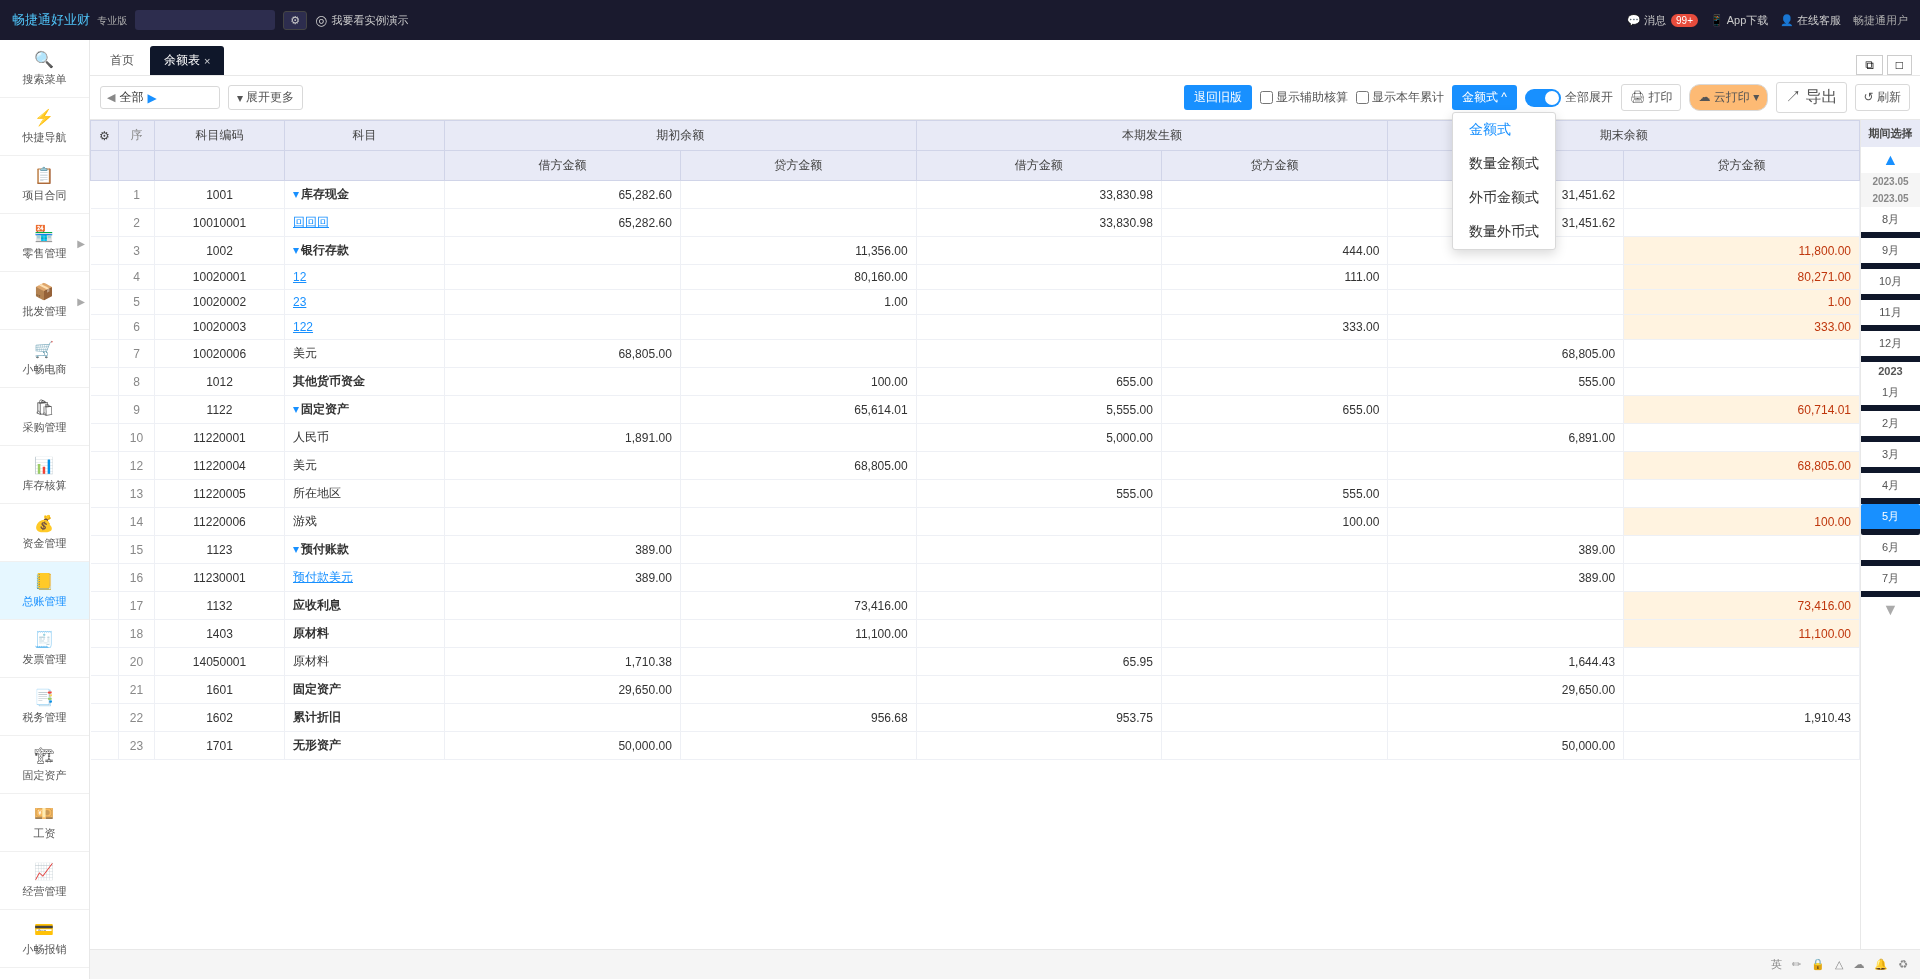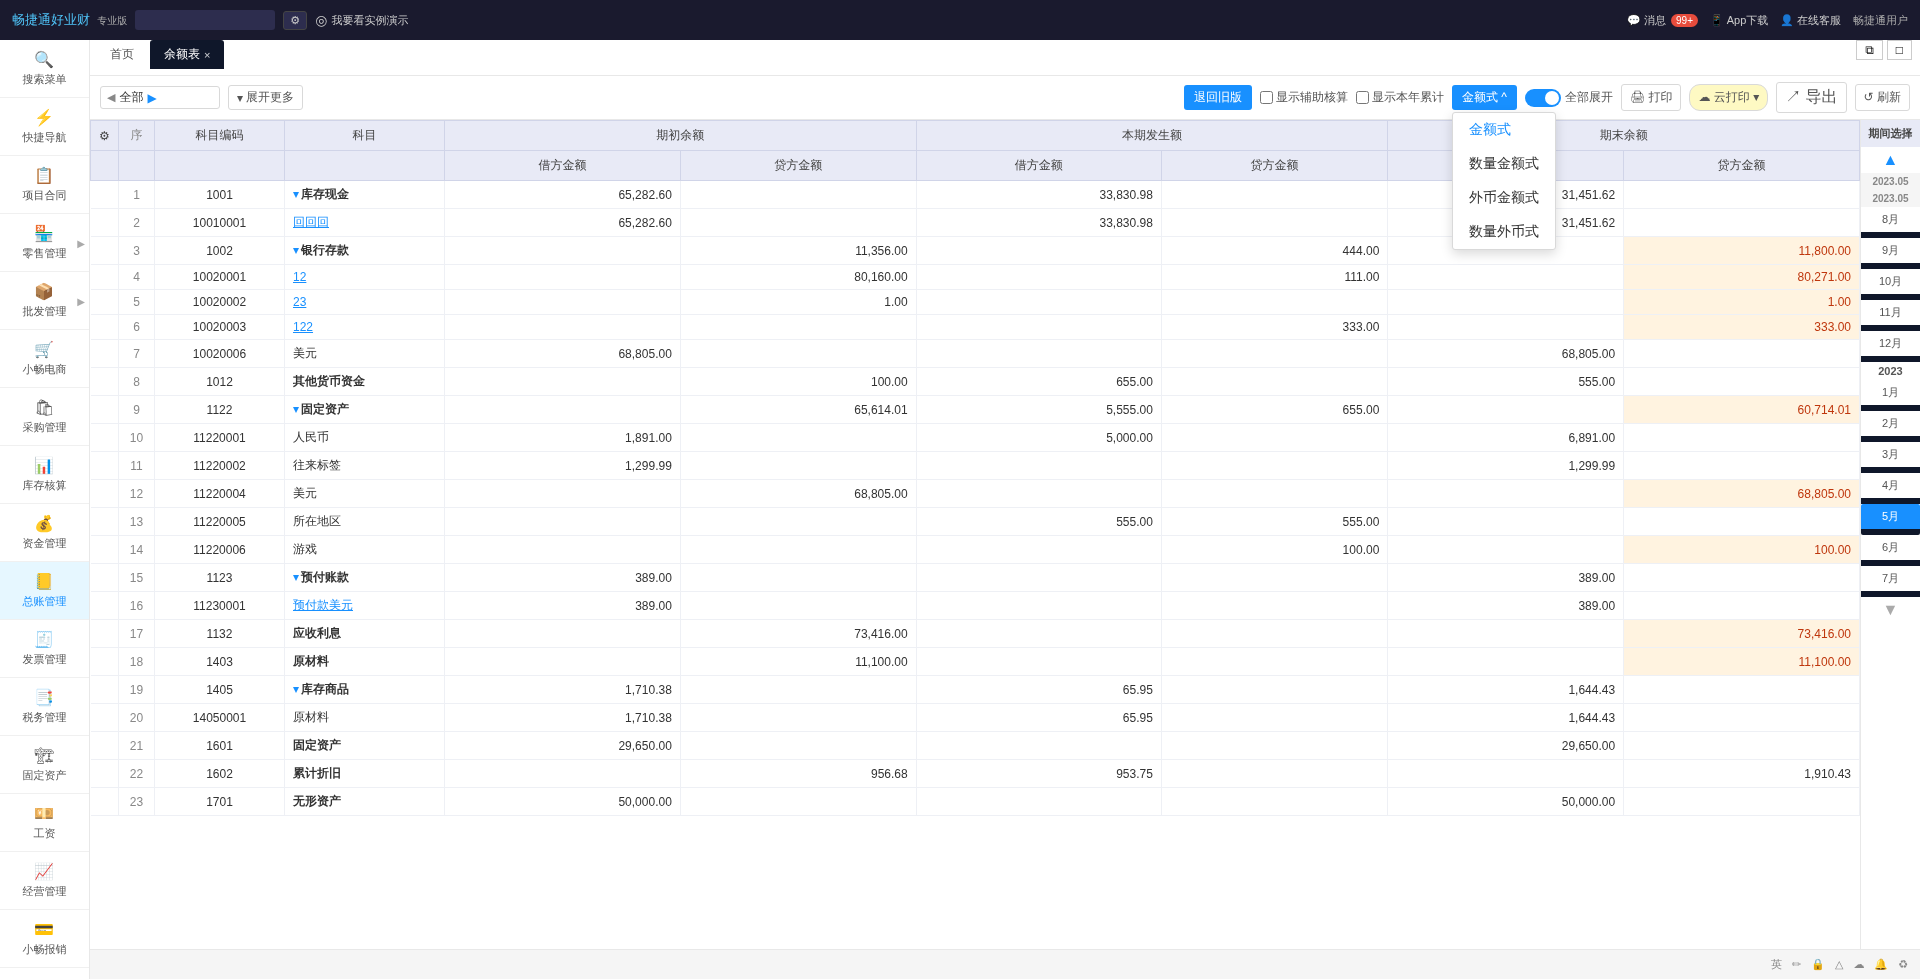--- a/index.html
+++ b/index.html
@@ -49,21 +49,21 @@
     .sidebar-item .arrow { position: absolute; right: 4px; top: 50%; transform: translateY(-50%); font-size: 10px; color: #aaa; }
 
     
     .main { flex: 1; display: flex; flex-direction: column; overflow: hidden; }
 
     
     .tab-bar {
       background: #fff;
       border-bottom: 1px solid #e8e8e8;
       display: flex;
-      align-items: flex-start;
+      align-items: flex-end;
       padding: 0 8px;
       height: 36px;
     }
     .tab-home { padding: 6px 12px; font-size: 12px; color: #555; cursor: pointer; }
     .tab-item {
       display: flex; align-items: center; gap: 4px;
       padding: 6px 14px;
       background: #0f172a;
       color: #fff;
       border-radius: 3px 3px 0 0;
@@ -108,21 +108,21 @@
     .checkbox-label input { cursor: pointer; }
     .btn-amount-type {
       background: #1890ff; color: #fff; border: none; border-radius: 3px;
       padding: 4px 10px; font-size: 12px; cursor: pointer;
       display: flex; align-items: center; gap: 4px; position: relative;
     }
     .toggle-switch { display: flex; align-items: center; gap: 4px; font-size: 12px; color: #555; }
     .toggle { width: 36px; height: 18px; background: #1890ff; border-radius: 9px; position: relative; cursor: pointer; }
     .toggle-knob { position: absolute; right: 2px; top: 2px; width: 14px; height: 14px; background: #fff; border-radius: 50%; }
     .btn-print { background: #fff; color: #555; border: 1px solid #d9d9d9; border-radius: 3px; padding: 4px 8px; font-size: 12px; cursor: pointer; }
-    .btn-cloud { background: #fef9c3; color: #555; border: 1px solid #d9d9d9; border-radius: 11px; padding: 4px 8px; font-size: 12px; cursor: pointer; }
+    .btn-cloud { background: #fdba74; color: #555; border: 1px solid #d9d9d9; border-radius: 11px; padding: 4px 8px; font-size: 12px; cursor: pointer; }
     .btn-export { background: #fff; color: #555; border: 1px solid #d9d9d9; border-radius: 3px; padding: 4px 8px; font-size: 16px; cursor: pointer; }
     .btn-refresh { background: #fff; color: #555; border: 1px solid #d9d9d9; border-radius: 3px; padding: 4px 8px; font-size: 12px; cursor: pointer; }
 
     
     .table-wrapper {
       flex: 1;
       overflow: auto;
       background: #fff;
       position: relative;
     }
@@ -539,32 +539,20 @@
                 <td class="td-name">人民币</td>
                 <td class="td-right">1,891.00</td>
                 <td class="td-right"></td>
                 <td class="td-right">5,000.00</td>
                 <td class="td-right"></td>
                 <td class="td-right">6,891.00</td>
                 <td class="td-right"></td>
               </tr>
               <tr>
                 <td class="td-center"></td>
-                <td class="col-no td-center">11</td>
-                <td class="td-code td-center">11220002</td>
-                <td class="td-name">往来标签</td>
-                <td class="td-right">1,299.99</td>
-                <td class="td-right"></td>
-                <td class="td-right"></td>
-                <td class="td-right"></td>
-                <td class="td-right">1,299.99</td>
-                <td class="td-right"></td>
-              </tr>
-              <tr>
-                <td class="td-center"></td>
                 <td class="col-no td-center">12</td>
                 <td class="td-code td-center">11220004</td>
                 <td class="td-name">美元</td>
                 <td class="td-right"></td>
                 <td class="td-right">68,805.00</td>
                 <td class="td-right"></td>
                 <td class="td-right"></td>
                 <td class="td-right"></td>
                 <td class="td-right highlighted-cell" style="background: rgb(255, 243, 224); color: rgb(191, 54, 12);">68,805.00</td>
               </tr>
@@ -632,32 +620,20 @@
                 <td class="td-center"></td>
                 <td class="col-no td-center">18</td>
                 <td class="td-code td-center">1403</td>
                 <td class="td-name"><strong>原材料</strong></td>
                 <td class="td-right"></td>
                 <td class="td-right">11,100.00</td>
                 <td class="td-right"></td>
                 <td class="td-right"></td>
                 <td class="td-right"></td>
                 <td class="td-right highlighted-cell" style="background: rgb(255, 243, 224); color: rgb(191, 54, 12);">11,100.00</td>
-              </tr>
-              <tr>
-                <td class="td-center"></td>
-                <td class="col-no td-center">19</td>
-                <td class="td-code td-center">1405</td>
-                <td class="td-name"><span style="color:#1890ff;margin-right:2px;">▾</span><strong>库存商品</strong></td>
-                <td class="td-right">1,710.38</td>
-                <td class="td-right"></td>
-                <td class="td-right">65.95</td>
-                <td class="td-right"></td>
-                <td class="td-right">1,644.43</td>
-                <td class="td-right"></td>
               </tr>
               <tr>
                 <td class="td-center"></td>
                 <td class="col-no td-center">20</td>
                 <td class="td-code td-center">14050001</td>
                 <td class="td-name">原材料</td>
                 <td class="td-right">1,710.38</td>
                 <td class="td-right"></td>
                 <td class="td-right">65.95</td>
                 <td class="td-right"></td>

